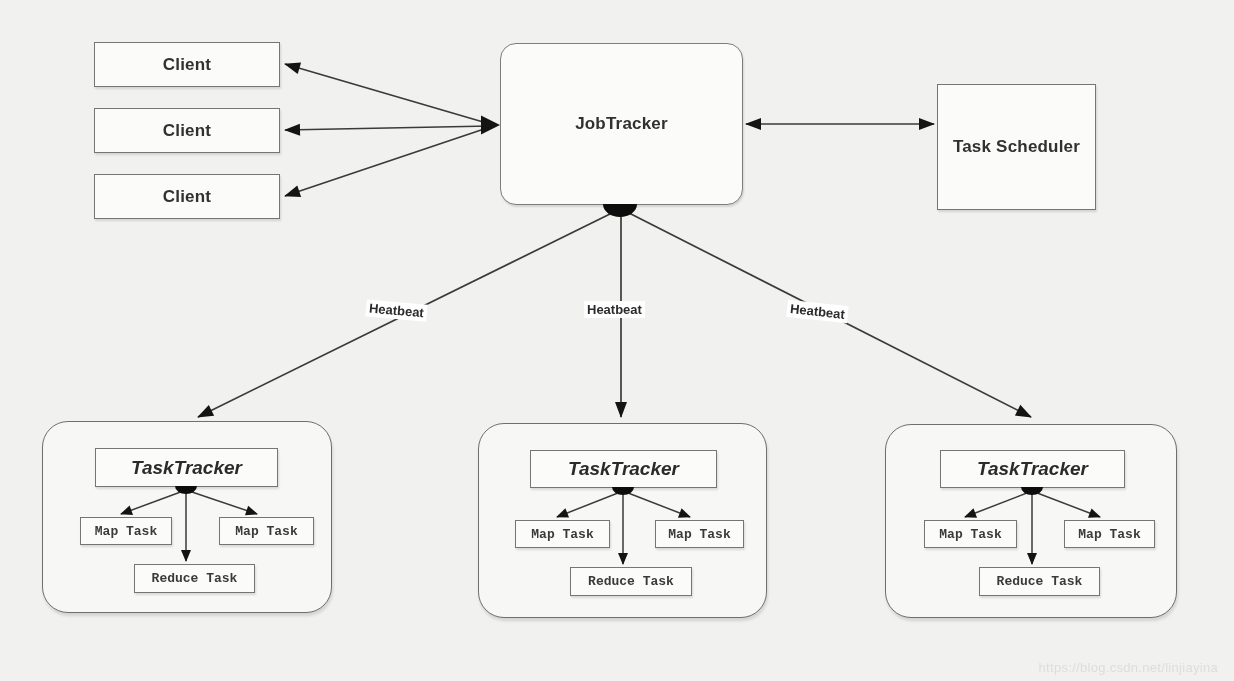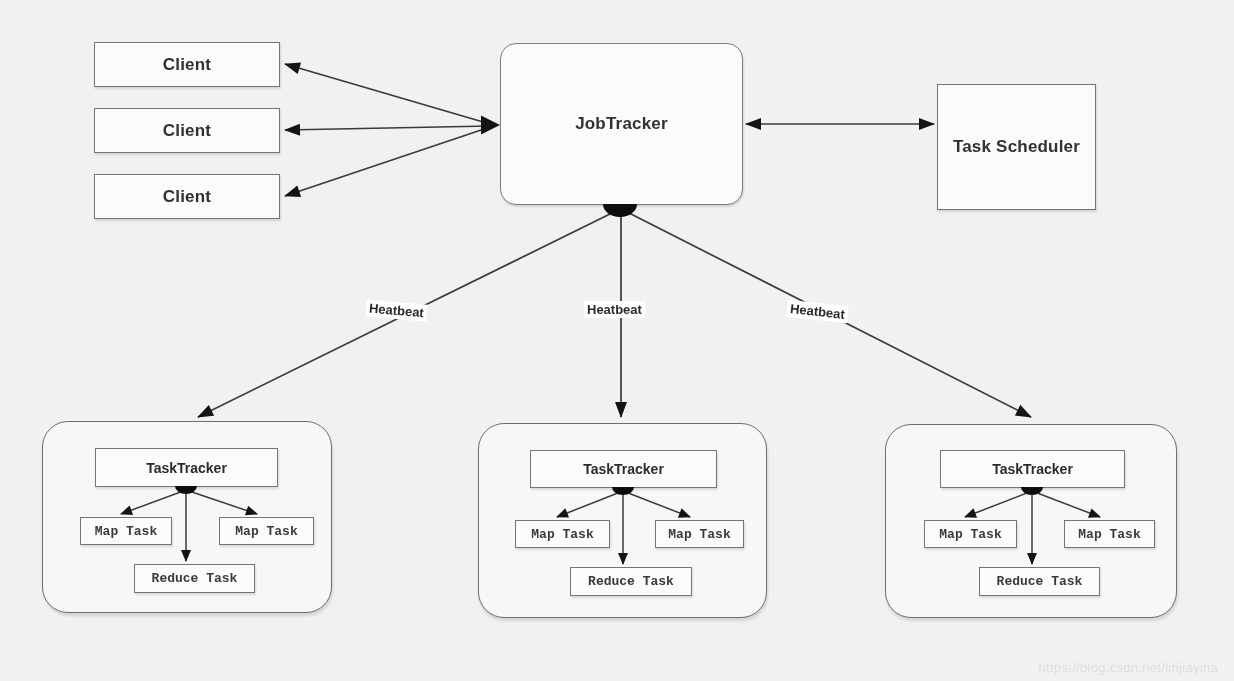--- a/index.html
+++ b/index.html
@@ -29,21 +29,21 @@
 
   .tt-container{
     position:absolute;background:#f7f7f6;border:1.6px solid #6f6f6f;border-radius:26px;
     box-sizing:border-box;box-shadow:1px 3px 3px rgba(0,0,0,0.12);z-index:2;
   }
   .ttc-0{left:42px;top:421px;width:290px;height:192px;}
   .ttc-1{left:478px;top:423px;width:289px;height:195px;}
   .ttc-2{left:885px;top:424px;width:292px;height:194px;}
 
   .ttbox{position:absolute;z-index:2;}
-  .tt-label{font-weight:bold;font-size:14px;color:#2b2b2b;}
+  .tt-label{font-weight:bold;font-size:19px;color:#2b2b2b;font-style:italic;}
   .ttb-0{left:95px;top:448px;width:183px;height:39px;}
   .ttb-1{left:530px;top:450px;width:187px;height:38px;}
   .ttb-2{left:940px;top:450px;width:185px;height:38px;}
 
   .task{
     position:absolute;z-index:2;
     font-family:"Liberation Mono", monospace;font-weight:bold;font-size:13px;color:#3a3a3a;margin-left:7px;
   }
   
   .t0-map0{left:73px;top:517px;width:92px;height:28px;}

